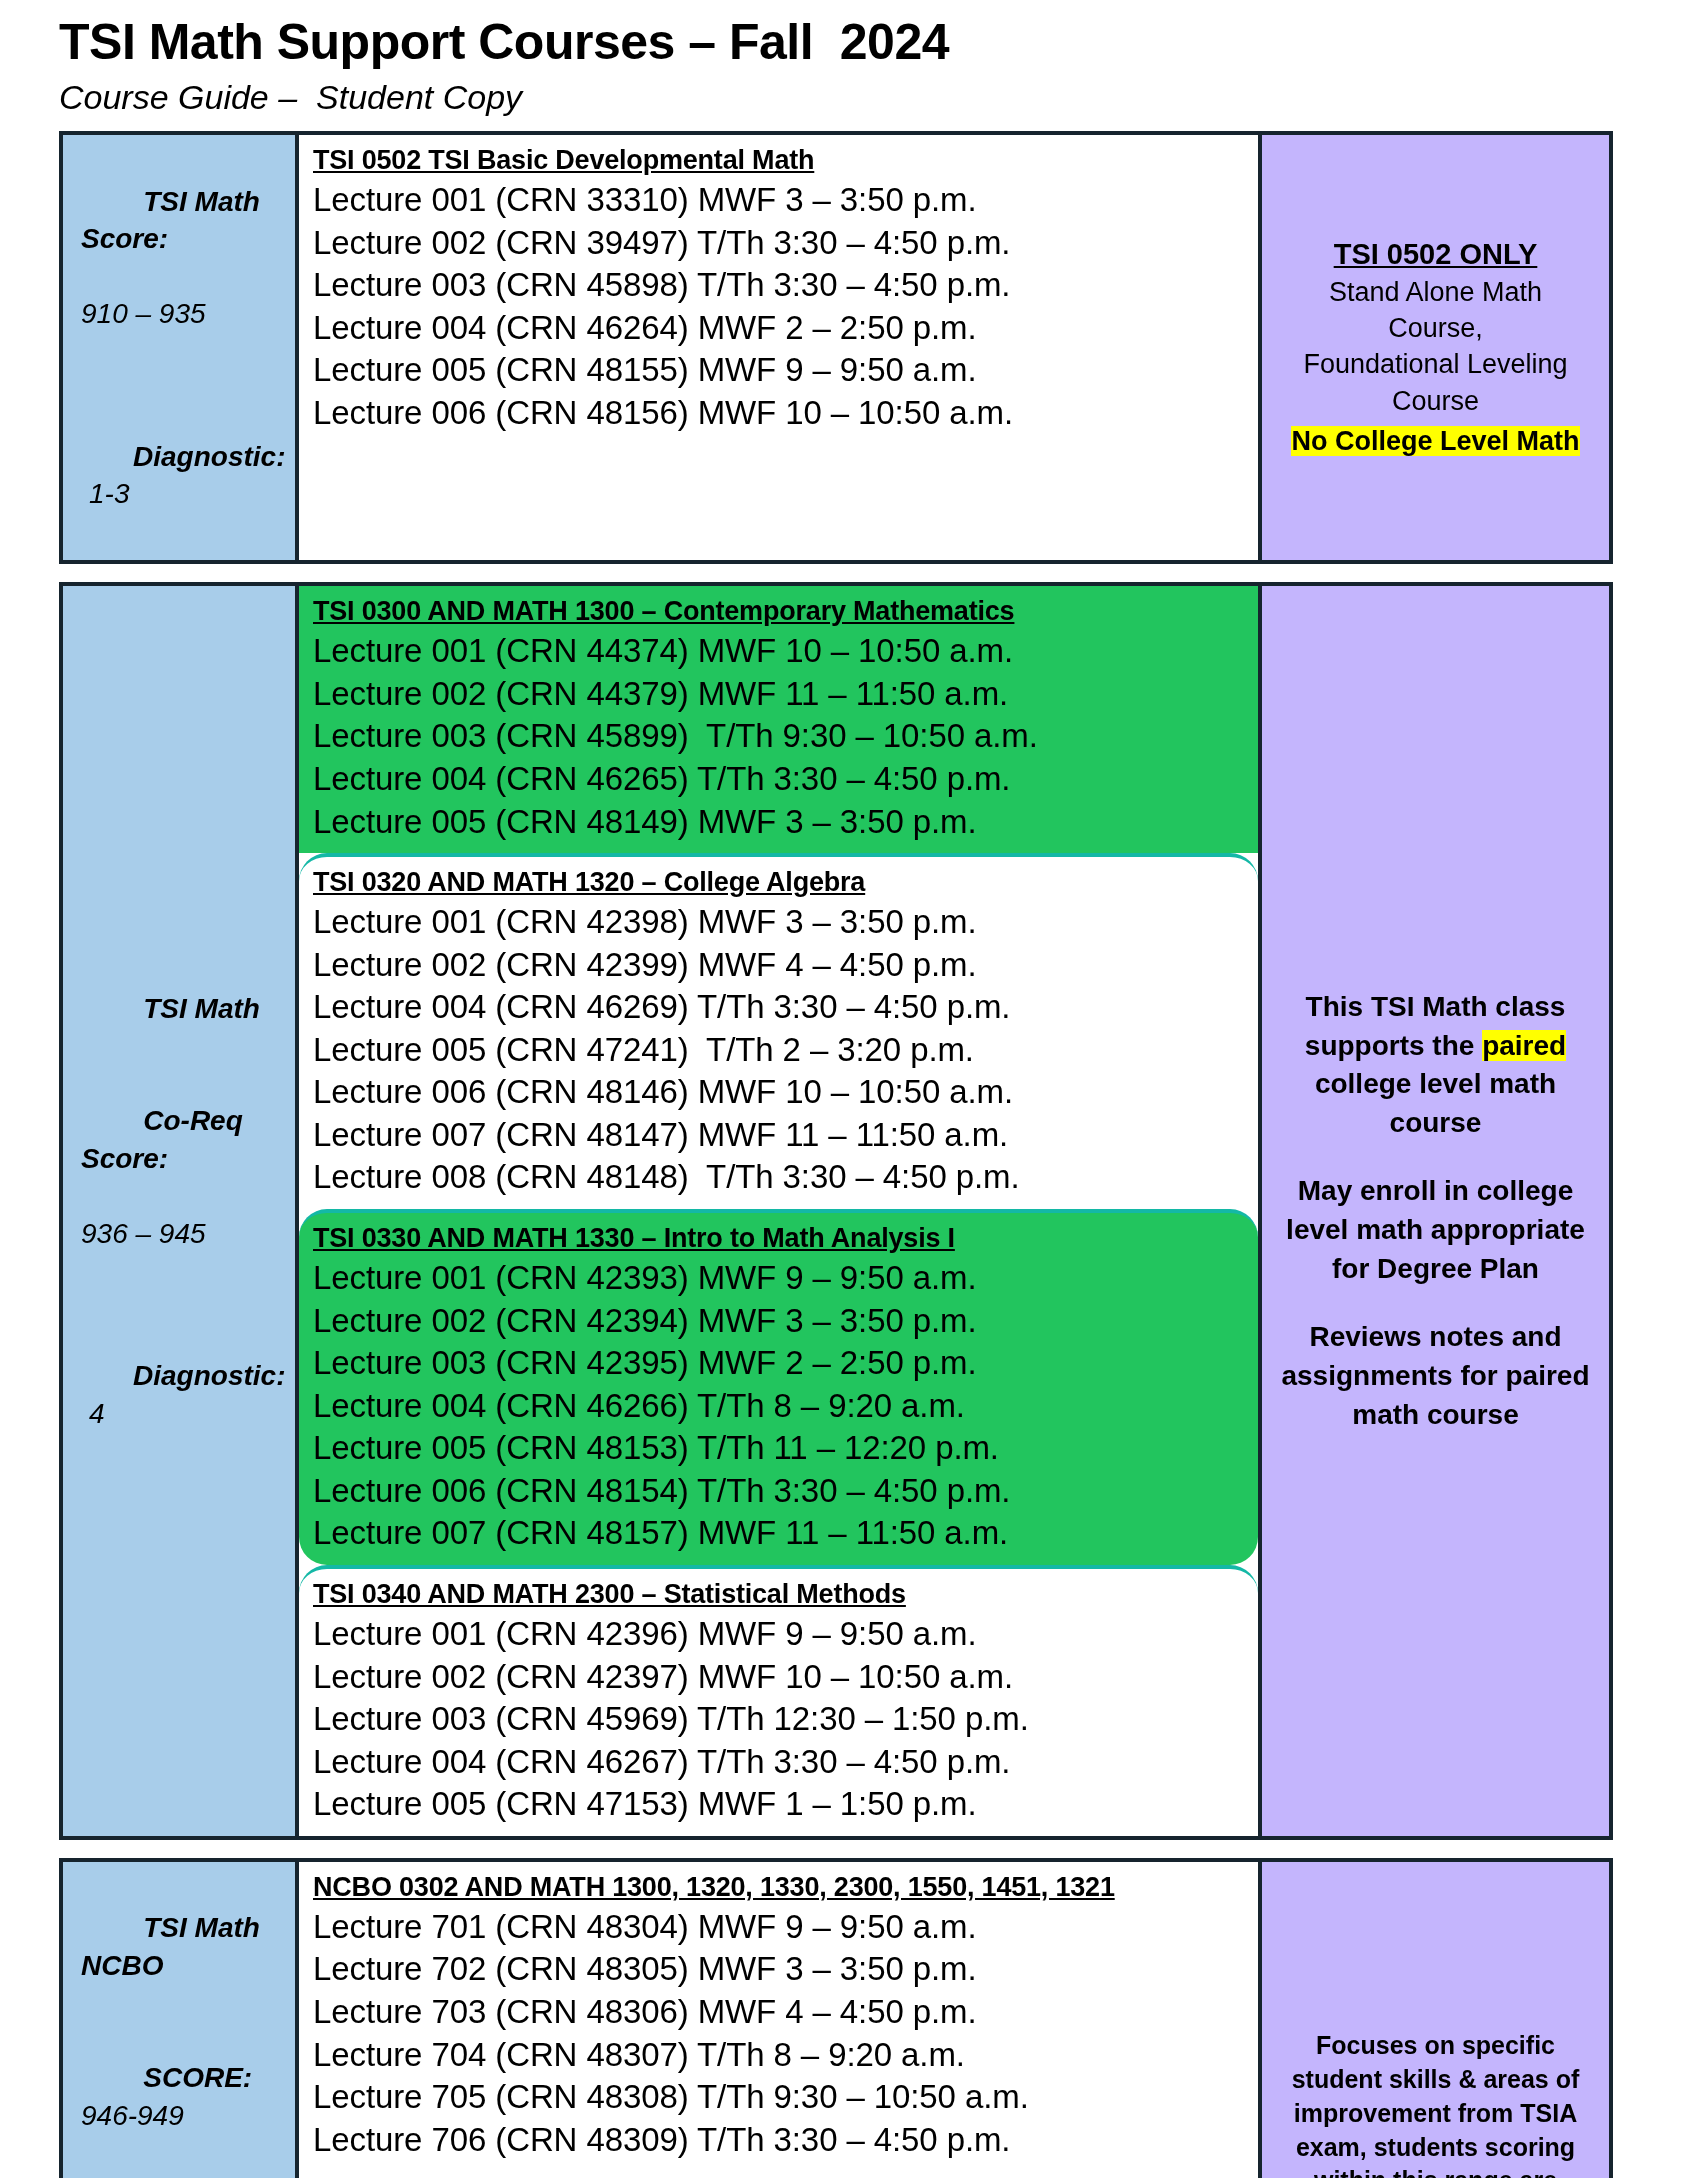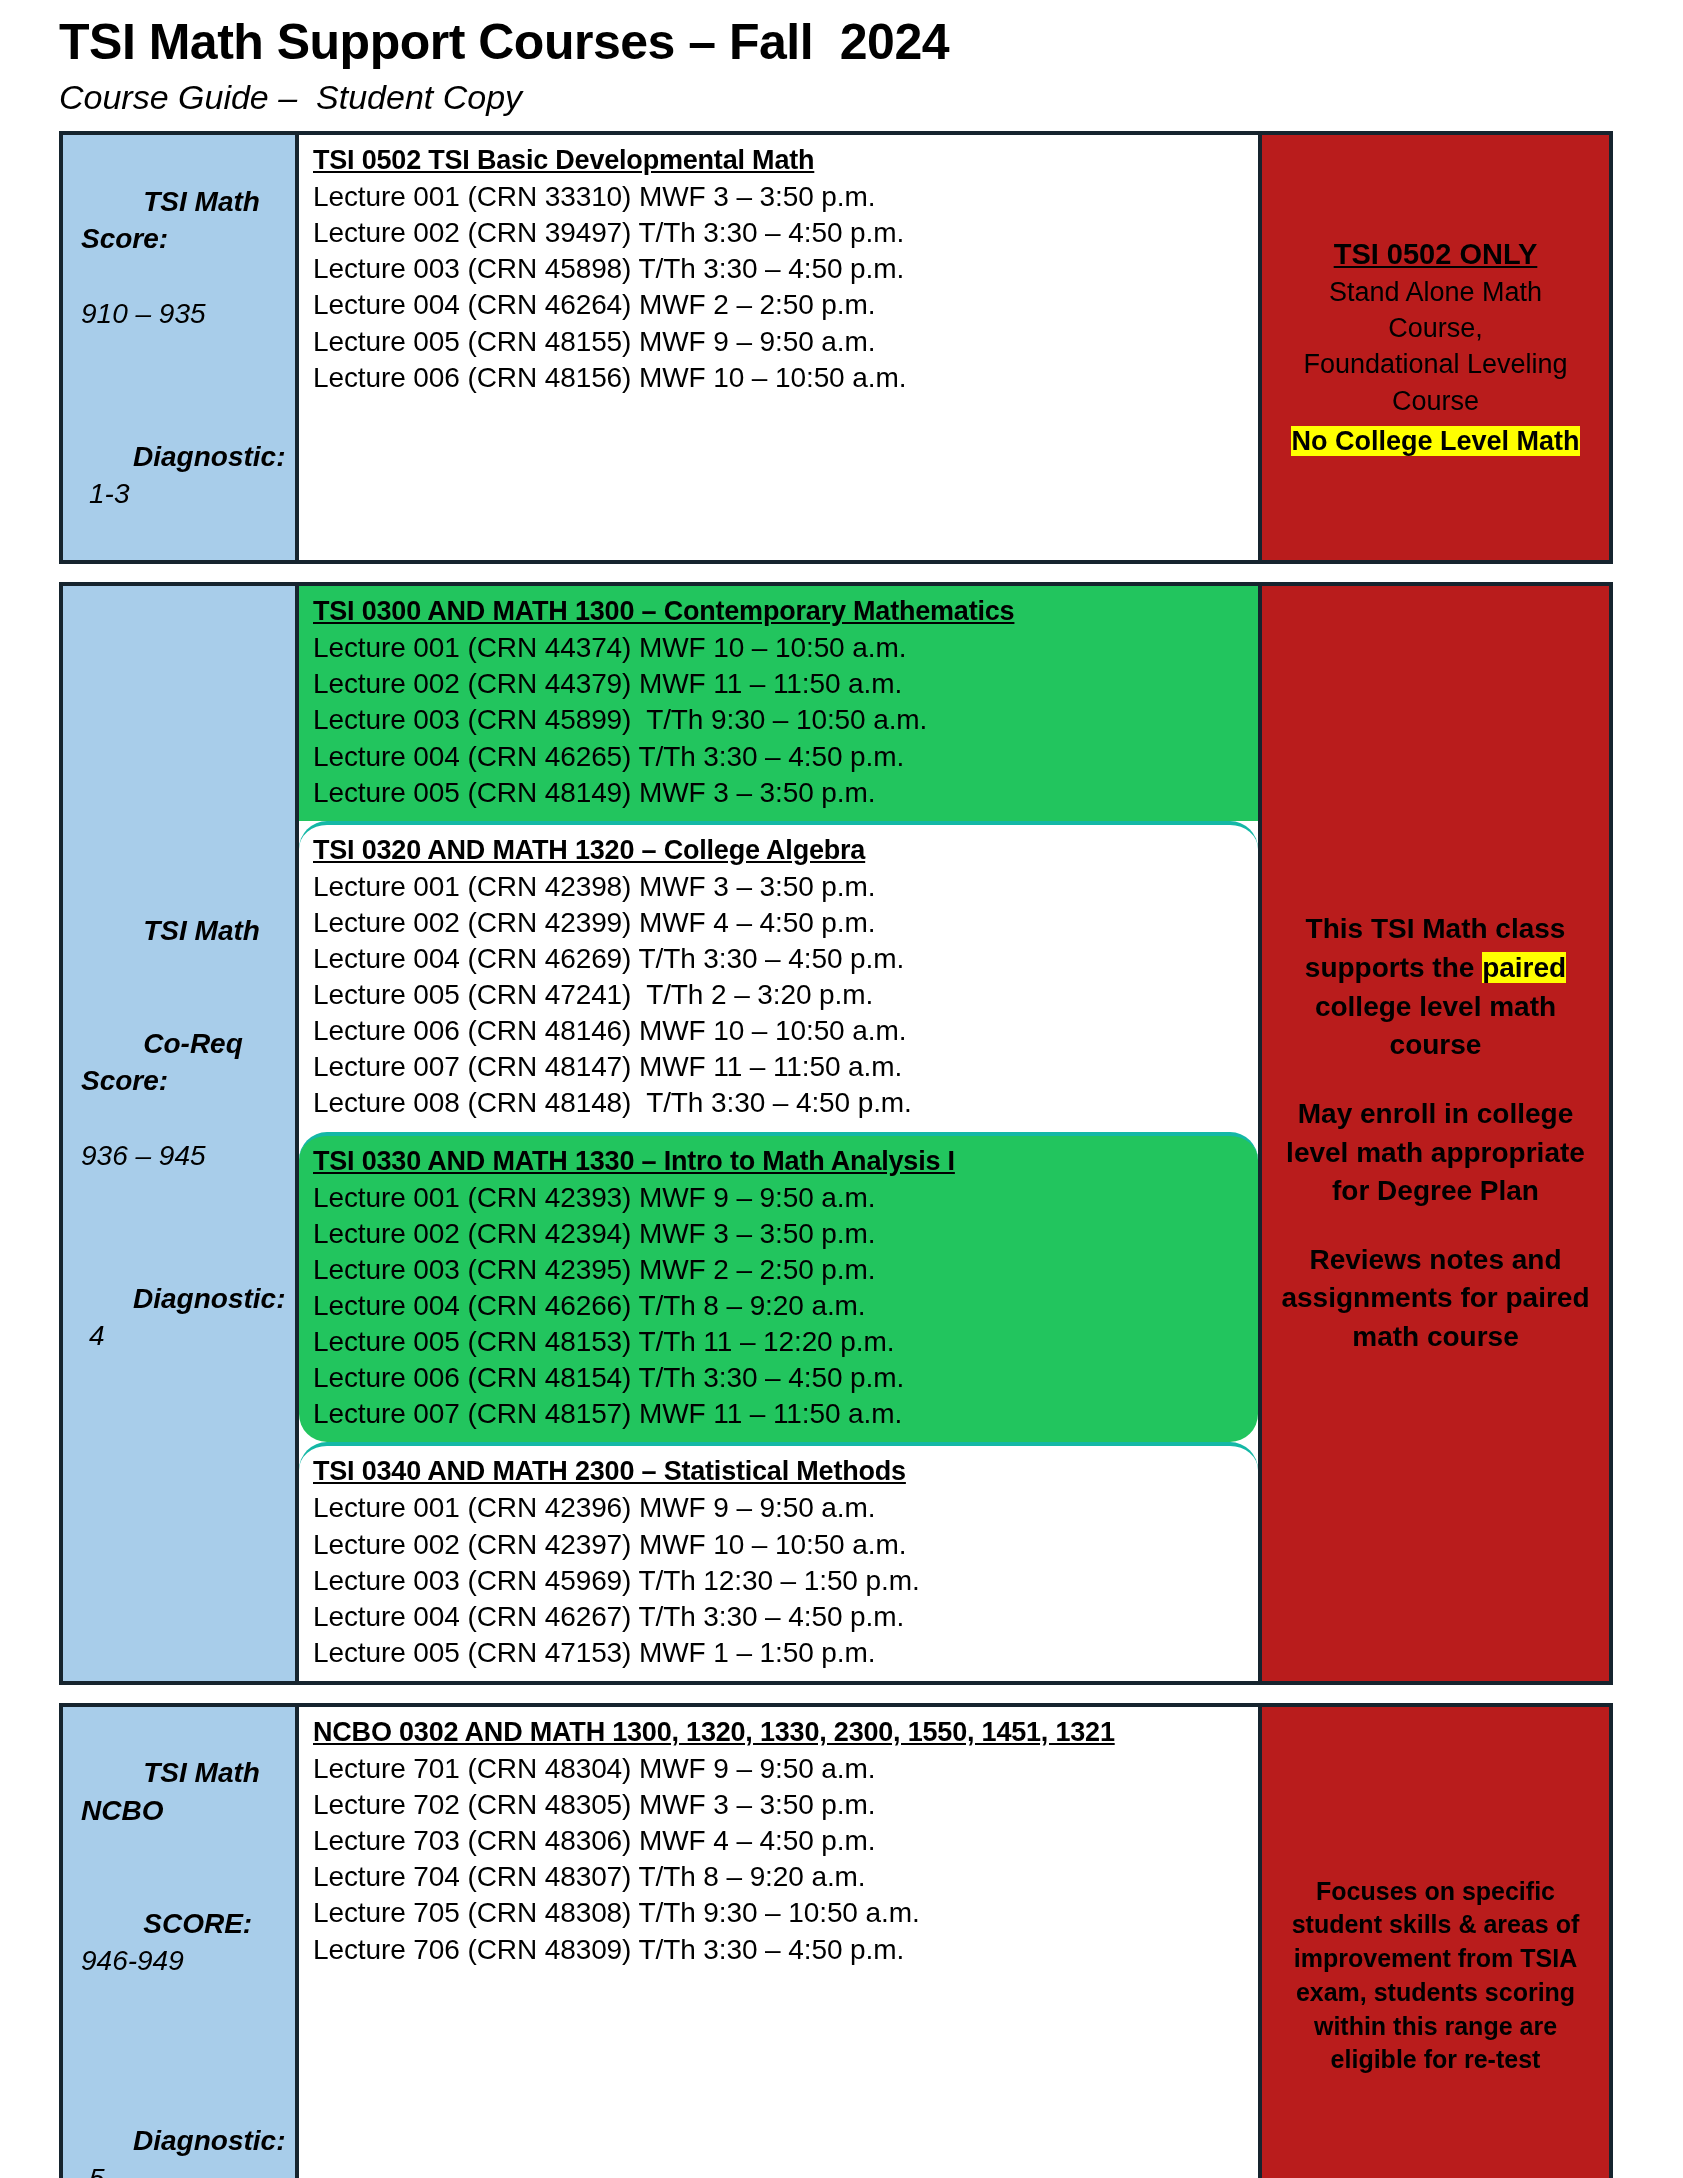--- a/index.html
+++ b/index.html
@@ -72,21 +72,21 @@
   }
   .col-note {
     width: 347px;
     flex: 0 0 347px;
     box-sizing: border-box;
     display: flex;
     flex-direction: column;
     justify-content: center;
     align-items: center;
     padding: 20px 12px;
-    background: #b91c1c;
+    background: #c4b5fd;
   }
 
   
   .score-line {
     font-size: 28px;
     font-style: italic;
     line-height: 1.34;
     white-space: pre-wrap;
   }
   .score-line b { font-weight: bold; }
@@ -111,21 +111,21 @@
 
   .course-heading {
     font-size: 27px;
     font-weight: bold;
     text-decoration: underline;
     line-height: 1.26;
     margin-bottom: 2px;
     letter-spacing: -0.2px;
   }
   .lecture-line {
-    font-size: 28px;
+    font-size: 33px;
     line-height: 1.29;
     letter-spacing: -0.1px;
     white-space: pre;
   }
 
   
   .note-head {
     font-size: 29px;
     font-weight: bold;
     text-decoration: underline;

